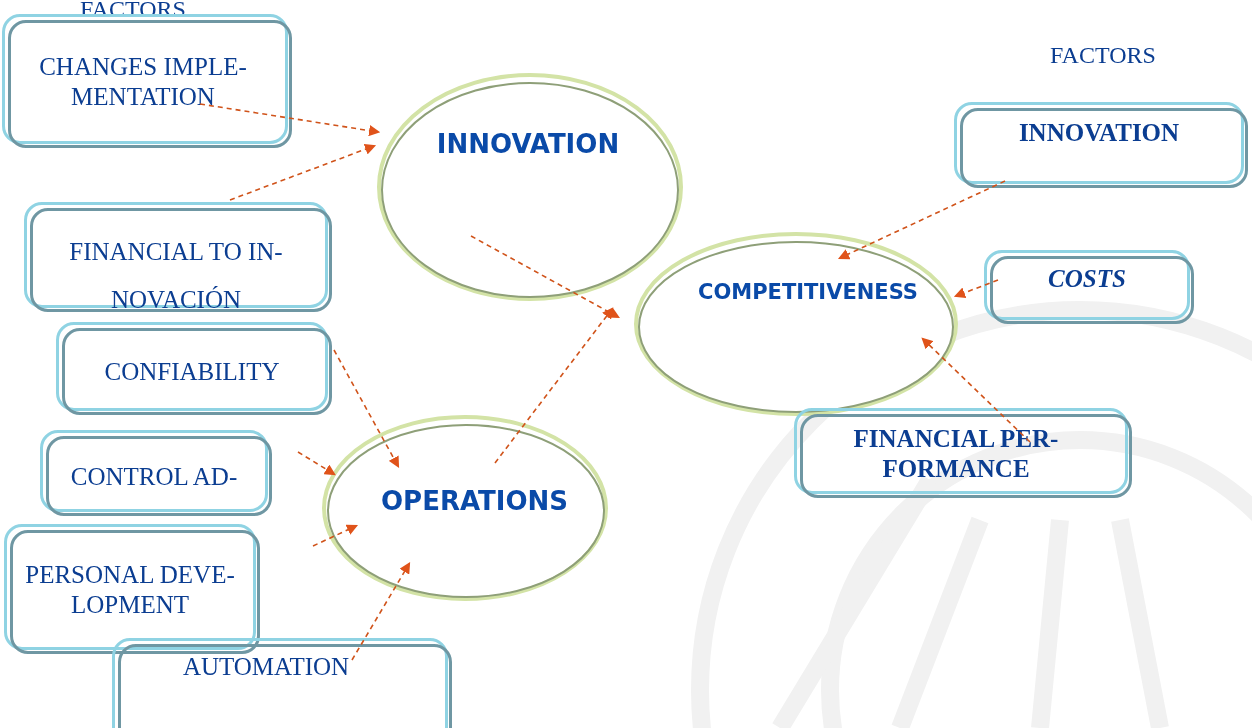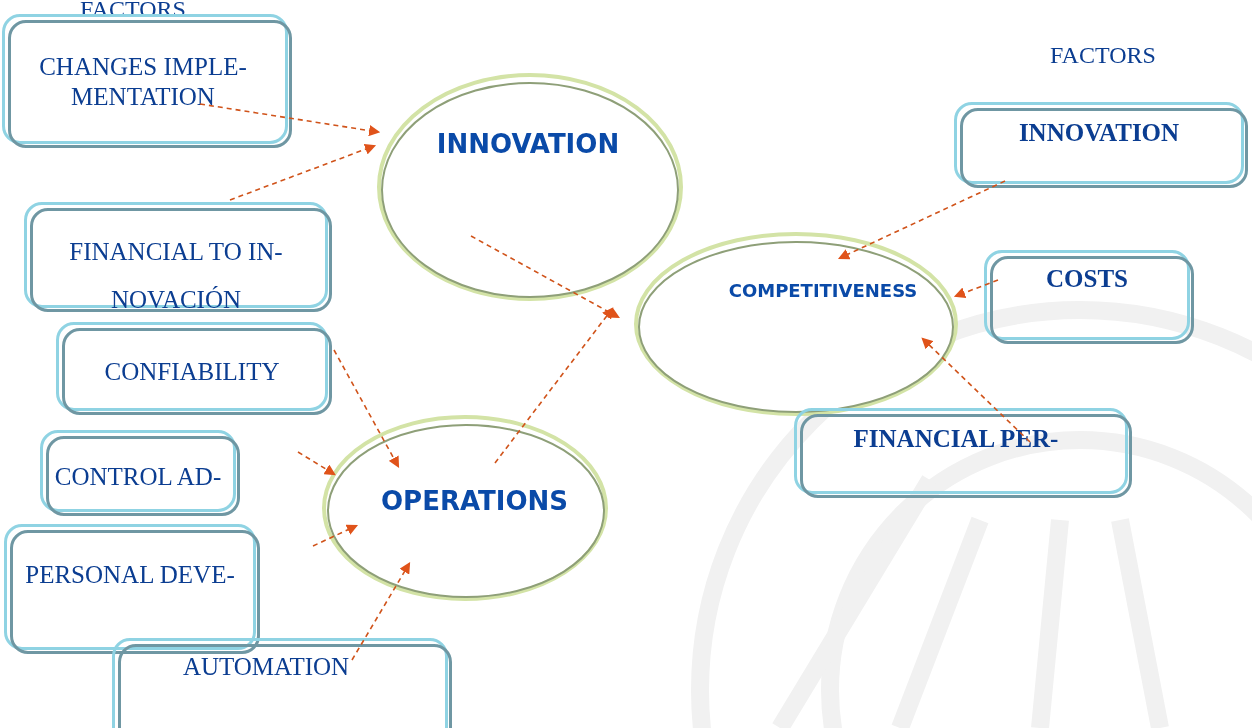--- a/index.html
+++ b/index.html
@@ -38,21 +38,21 @@
     <ellipse cx="796" cy="324" rx="160" ry="90" fill="#fff" stroke="#d3e3a6" stroke-width="4"></ellipse>
     <ellipse cx="796" cy="327" rx="157" ry="85" fill="none" stroke="#8e9f78" stroke-width="2"></ellipse>
   </g>
   <g>
     <ellipse cx="465" cy="508" rx="141" ry="91" fill="#fff" stroke="#d3e3a6" stroke-width="4"></ellipse>
     <ellipse cx="466" cy="511" rx="138" ry="86" fill="none" stroke="#8e9f78" stroke-width="2"></ellipse>
   </g>
 </svg>
 
 <div class="oval-label" style="left:430px; top:129px; width:196px;">INNOVATION</div>
-<div class="oval-label" style="left:708px; top:280px; width:230px; font-size:18px;">COMPETITIVENESS</div>
+<div class="oval-label" style="left:693px; top:280px; width:230px; font-size:21px;">COMPETITIVENESS</div>
 <div class="oval-label" style="left:381px; top:471px; width:186px;margin-top:15px;">OPERATIONS</div>
 
 <div class="box" style="left:2px; top:14px; width:286px; height:130px;">
   <div class="outer"></div>
   <div class="inner"></div>
   <div class="txt" style="top:38px; left:-4px;">CHANGES IMPLE-</div>
   <div class="txt" style="top:68px; left:-4px;">MENTATION</div>
 </div>
 
 <div class="box" style="left:24px; top:202px; width:304px; height:106px;">
@@ -61,54 +61,56 @@
   <div class="txt" style="top:35px;">FINANCIAL TO IN-</div>
   <div class="txt" style="top:65px;margin-top:18px;">NOVACIÓN</div>
 </div>
 
 <div class="box" style="left:56px; top:322px; width:272px; height:89px;">
   <div class="outer"></div>
   <div class="inner"></div>
   <div class="txt" style="top:35px;">CONFIABILITY</div>
 </div>
 
-<div class="box" style="left:40px; top:430px; width:196px; height:82px;">
+<div class="box" style="left:40px; top:430px; width:228px; height:82px;">
   <div class="outer"></div>
   <div class="inner"></div>
   <div class="txt" style="top:32px;">CONTROL AD-</div>
 </div>
 
 <div class="box" style="left:4px; top:524px; width:252px; height:126px;">
   <div class="outer"></div>
   <div class="inner"></div>
   <div class="txt" style="top:36px;">PERSONAL DEVE-</div>
+  <div class="txt" style="top:66px;">LOPMENT</div>
 </div>
 
 <div class="box" style="left:112px; top:638px; width:336px; height:108px;">
   <div class="outer"></div>
   <div class="inner"></div>
   <div class="txt" style="top:14px; left:-28px;">AUTOMATION</div>
 </div>
 
 <div class="box" style="left:954px; top:102px; width:290px; height:82px;">
   <div class="outer"></div>
   <div class="inner"></div>
   <div class="txt bold" style="top:16px;">INNOVATION</div>
 </div>
 
-<div class="box" style="left:984px; top:250px; width:206px; height:90px;">
+<div class="box" style="left:984px; top:250px; width:206px; height:70px;font-style:italic;">
   <div class="outer"></div>
   <div class="inner"></div>
   <div class="txt bold" style="top:14px;">COSTS</div>
 </div>
 
 <div class="box" style="left:794px; top:408px; width:334px; height:86px;">
   <div class="outer"></div>
   <div class="inner"></div>
   <div class="txt bold" style="top:16px; left:-10px;">FINANCIAL PER-</div>
+  <div class="txt bold" style="top:46px; left:-10px;">FORMANCE</div>
 </div>
 
 <svg class="links" width="1252" height="728" viewBox="0 0 1252 728">
   <defs>
     <marker id="ah" viewBox="0 0 10 10" refX="8" refY="5" markerWidth="7" markerHeight="7" orient="auto">
       <path d="M0 0 L10 5 L0 10 z" fill="#e0531a"></path>
     </marker>
   </defs>
   <g fill="none" stroke="#d0531a" stroke-width="1.6" stroke-dasharray="5 4" marker-end="url(#ah)">
     <path d="M200 104 L378 132"></path>

